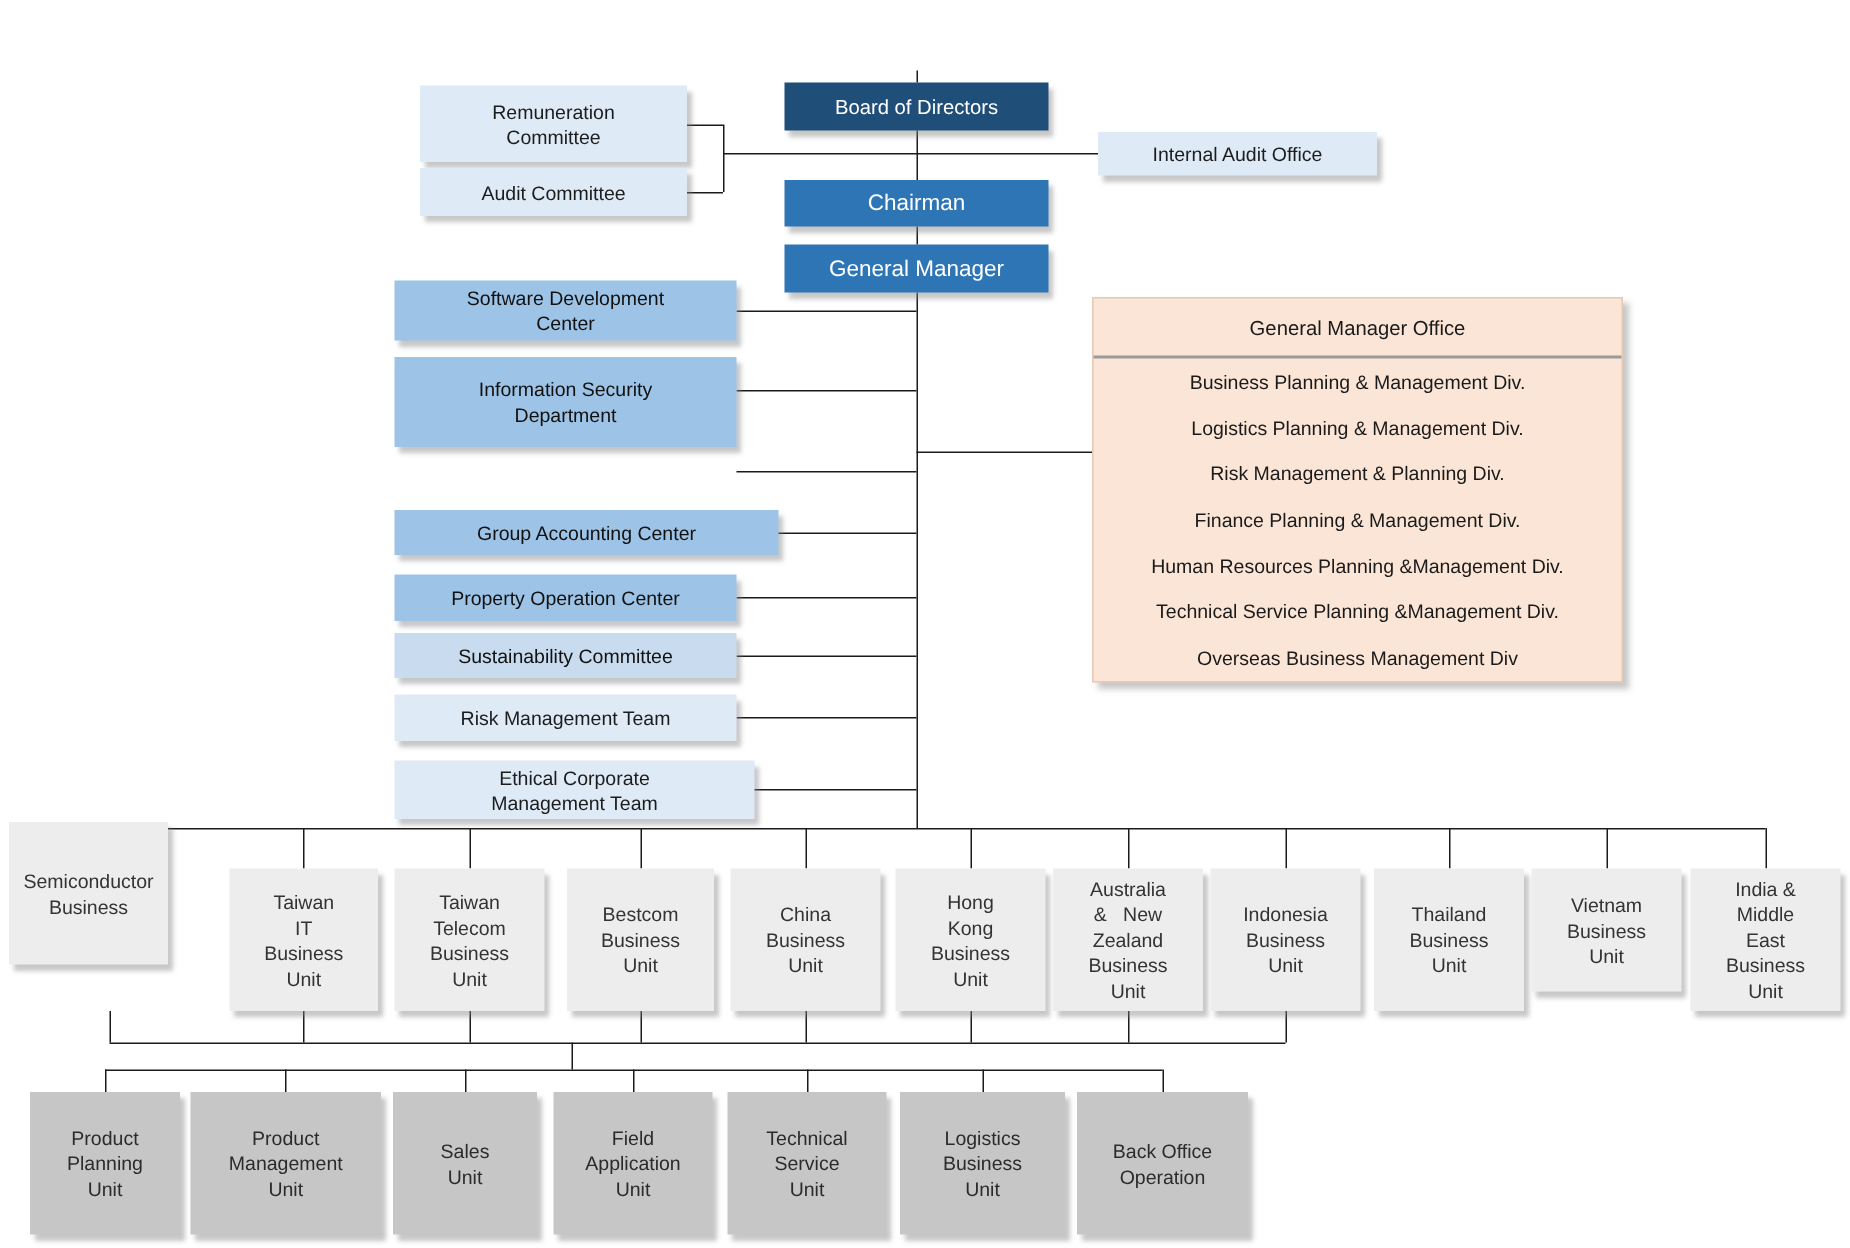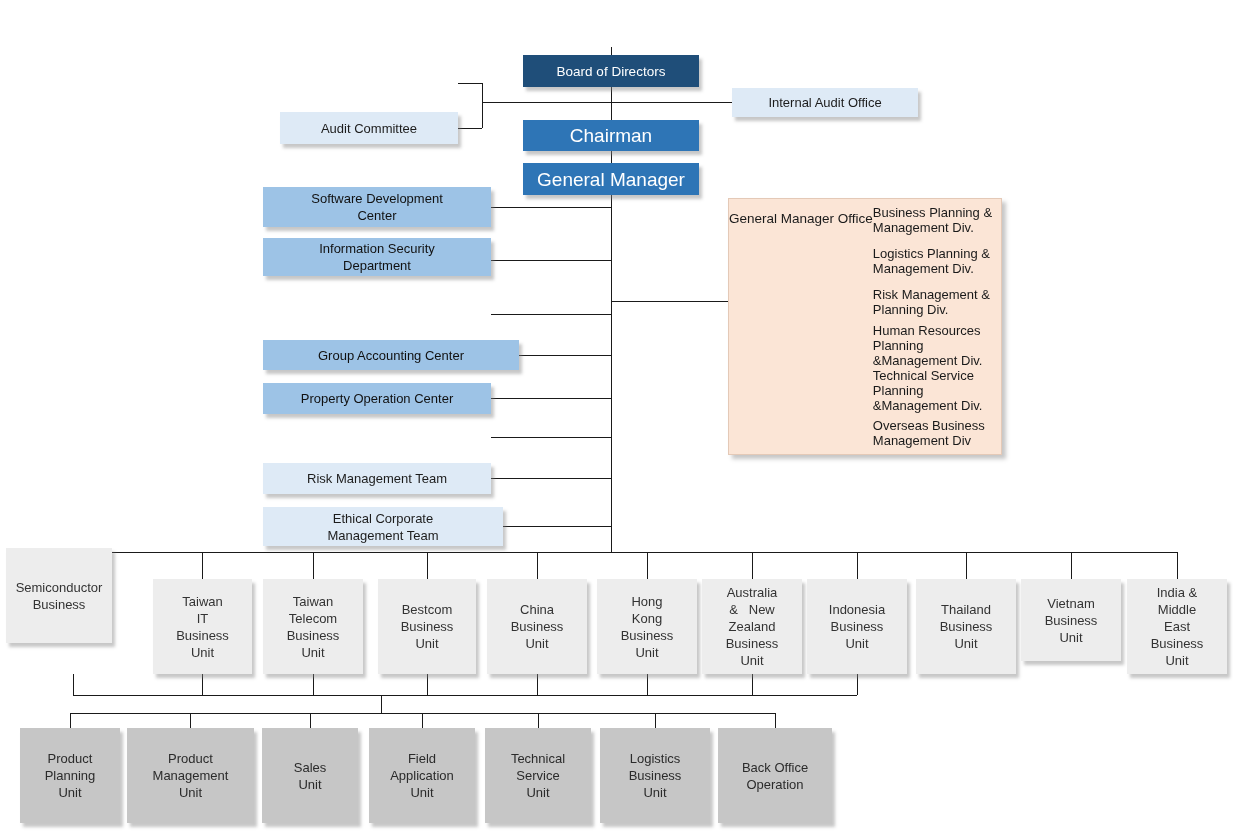--- a/index.html
+++ b/index.html
@@ -8,31 +8,31 @@
     font-family:"Liberation Sans",sans-serif;color:#1a1a1a;
   }
   .ln{position:absolute;background:#1a1a1a;}
   .node{
     position:absolute;display:flex;align-items:center;justify-content:center;
     text-align:center;font-size:13px;line-height:17px;
     box-shadow:3px 4px 3px rgba(130,130,130,.45);
   }
   .node .lbl{white-space:pre-wrap;}
   .navy{background:var(--dark_navy,#1F4E79);color:#fff;font-size:13.5px;}
-  .blue{background:var(--medium_blue,#2E75B6);color:#fff;font-size:19px;}
+  .blue{background:var(--medium_blue,#2E75B6);color:#fff;font-size:15px;}
   .lblue{background:var(--light_blue,#DEEAF6);color:#1c1c1c;}
   .sblue{background:var(--steel_blue,#9DC3E6);color:#111;}
   .pblue{background:var(--pale_blue,#C9DCEF);color:#111;}
   .g1{background:var(--light_gray,#EDEDED);color:#333;}
   .g2{background:var(--medium_gray,#C6C6C6);color:#2b2b2b;}
   #gmo{
-    position:absolute;left:728px;top:198px;width:274px;height:257px;
+    position:absolute;left:728px;top:198px;width:354px;height:257px;
     background:var(--peach,#FBE5D6);border:1px solid rgba(160,120,90,.25);
     box-shadow:4px 4px 4px rgba(130,130,130,.45);
-    display:flex;flex-direction:row;font-size:13px;box-sizing:border-box;
+    display:flex;flex-direction:column;font-size:13px;box-sizing:border-box;
   }
   #gmo .hdr{height:38px;display:flex;align-items:center;justify-content:center;font-size:13.5px;}
   #gmo .div-line{height:2px;background:#9a9a9a;margin:0;}
   #gmo .items{flex:1;display:flex;flex-direction:column;}
   #gmo .items .it{flex:1;display:flex;align-items:center;justify-content:center;}
 </style>
 </head>
 <body>
 
 <div id="stage">
@@ -81,62 +81,70 @@
   <div class="ln" style="left:190px;top:713px;width:1px;height:15px"></div>
   <div class="ln" style="left:310px;top:713px;width:1px;height:15px"></div>
   <div class="ln" style="left:422px;top:713px;width:1px;height:15px"></div>
   <div class="ln" style="left:538px;top:713px;width:1px;height:15px"></div>
   <div class="ln" style="left:655px;top:713px;width:1px;height:15px"></div>
   <div class="ln" style="left:775px;top:713px;width:1px;height:15px"></div>
 
   <div class="node navy" style="left:523px;top:55px;width:176px;height:32px">
       <span class="lbl">Board of Directors</span>
     </div>
+  <div class="node lblue" style="left:280px;top:57px;width:178px;height:51px">
+      <span class="lbl">Remuneration
+Committee</span>
+    </div>
   <div class="node lblue" style="left:280px;top:112px;width:178px;height:32px">
       <span class="lbl">Audit Committee</span>
     </div>
   <div class="node lblue" style="left:732px;top:88px;width:186px;height:29px">
       <span class="lbl">Internal Audit Office</span>
     </div>
   <div class="node blue" style="left:523px;top:120px;width:176px;height:31px">
       <span class="lbl">Chairman</span>
     </div>
   <div class="node blue" style="left:523px;top:163px;width:176px;height:32px">
       <span class="lbl">General Manager</span>
     </div>
 
   <div class="node sblue" style="left:263px;top:187px;width:228px;height:40px">
       <span class="lbl">Software Development
 Center</span>
     </div>
-  <div class="node sblue" style="left:263px;top:238px;width:228px;height:38px">
+  <div class="node sblue" style="left:263px;top:238px;width:228px;height:60px">
       <span class="lbl">Information Security
 Department</span>
     </div>
   <div class="node sblue" style="left:263px;top:340px;width:256px;height:30px">
       <span class="lbl">Group Accounting Center</span>
     </div>
   <div class="node sblue" style="left:263px;top:383px;width:228px;height:31px">
       <span class="lbl">Property Operation Center</span>
+    </div>
+  <div class="node pblue" style="left:263px;top:422px;width:228px;height:30px">
+      <span class="lbl">Sustainability Committee</span>
     </div>
   <div class="node lblue" style="left:263px;top:463px;width:228px;height:31px">
       <span class="lbl">Risk Management Team</span>
     </div>
   <div class="node lblue" style="left:263px;top:507px;width:240px;height:39px">
       <span class="lbl">Ethical Corporate
 Management Team</span>
     </div>
 
   <div id="gmo">
     <div class="hdr">General Manager Office</div>
     <div class="div-line"></div>
     <div class="items">
       <div class="it">Business Planning &amp; Management Div.</div>
       <div class="it">Logistics Planning &amp; Management Div.</div>
       <div class="it">Risk Management &amp; Planning Div.</div>
+      <div class="it">Finance Planning &amp; Management Div.</div>
       <div class="it">Human Resources Planning &amp;Management Div.</div>
       <div class="it">Technical Service Planning &amp;Management Div.</div>
       <div class="it">Overseas Business Management Div</div>
     </div>
   </div>
 
   <div class="node g1" style="left:6px;top:548px;width:106px;height:95px">
       <span class="lbl">Semiconductor
 Business</span>
     </div>

